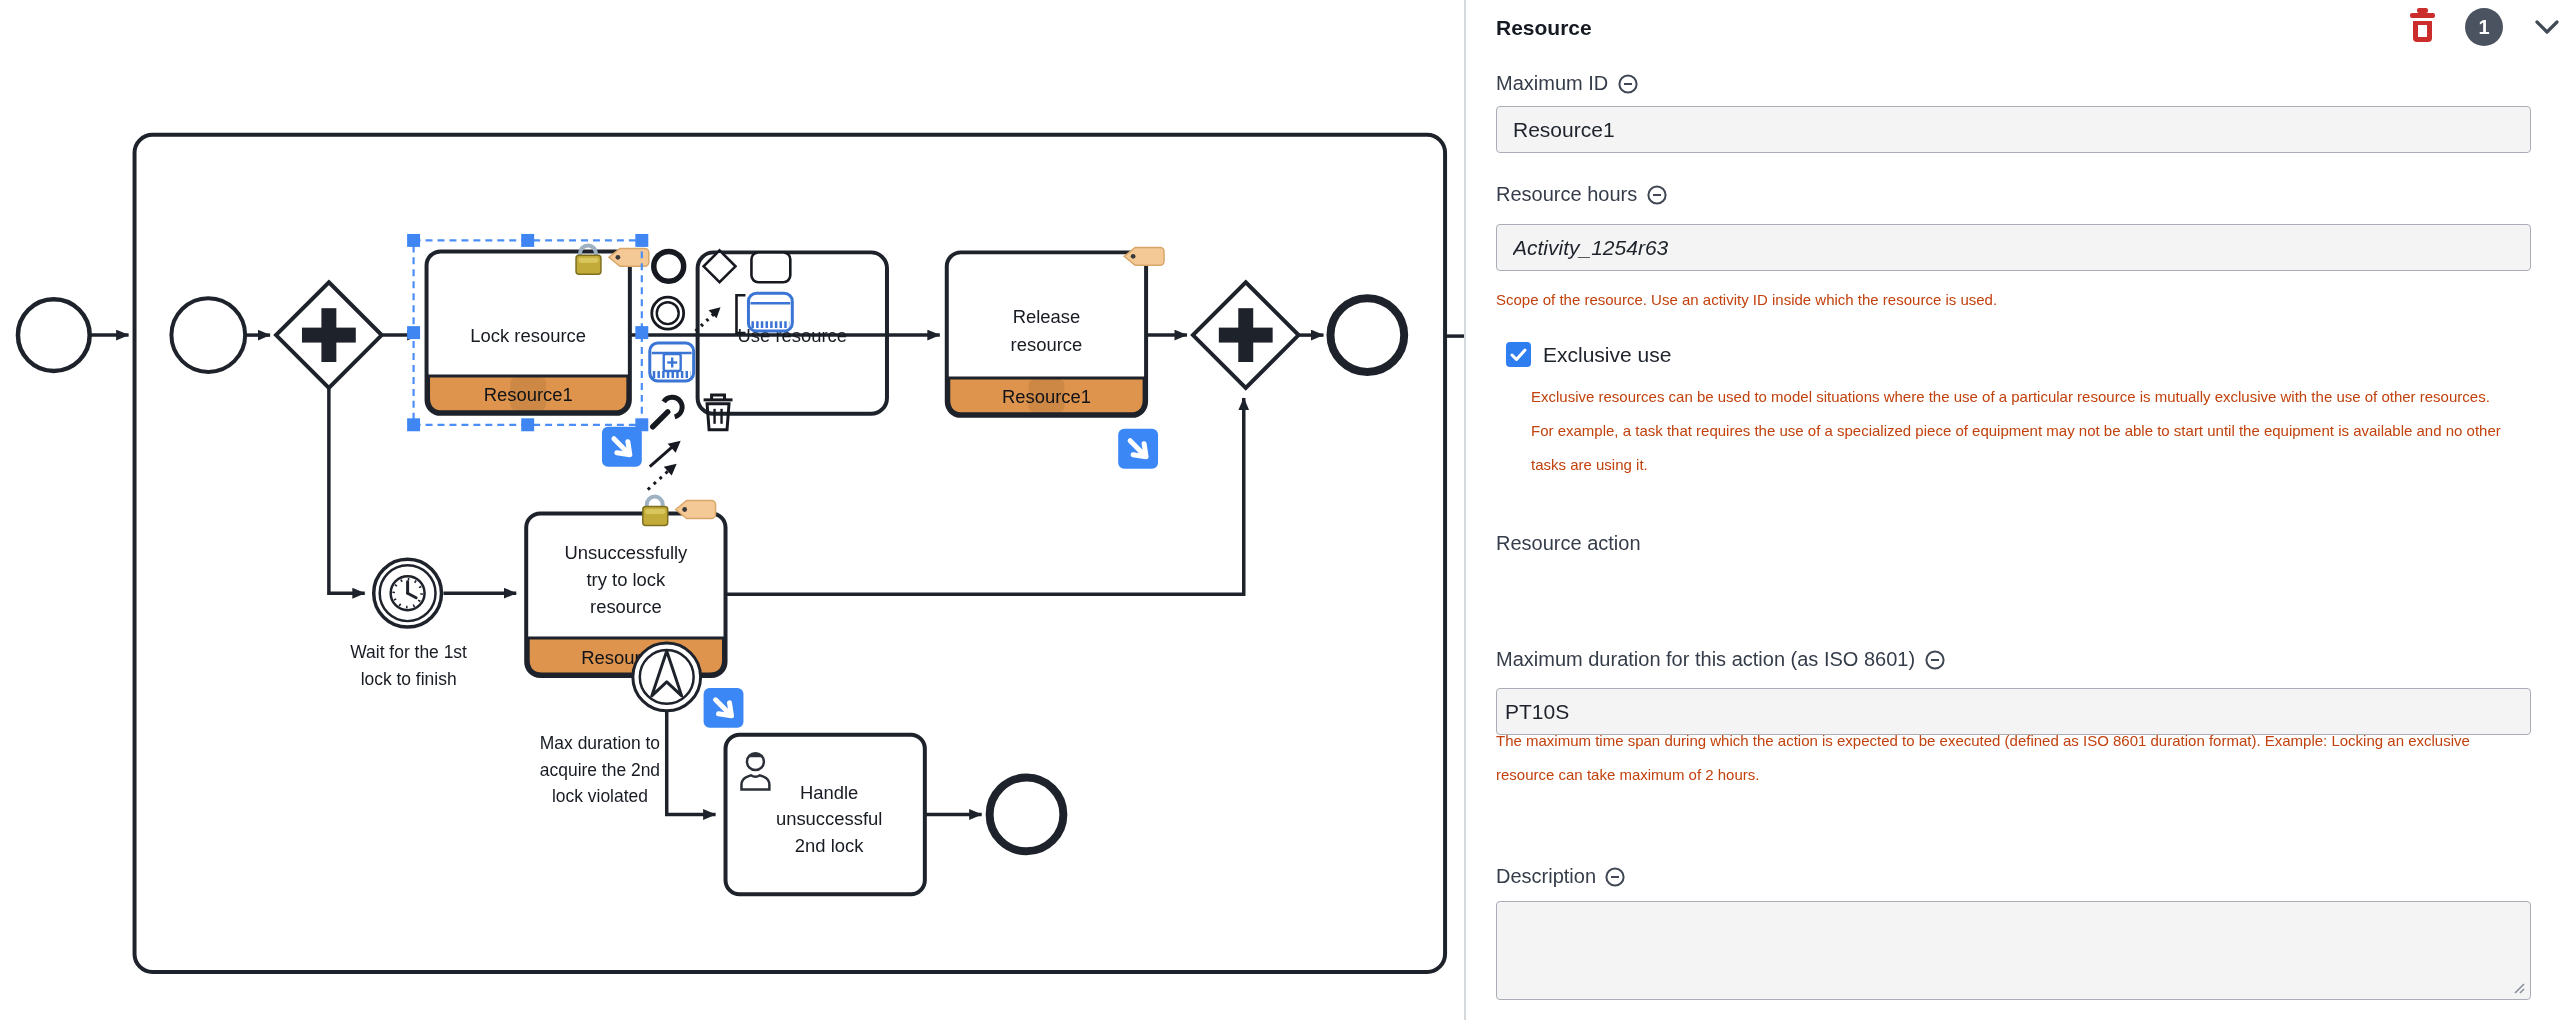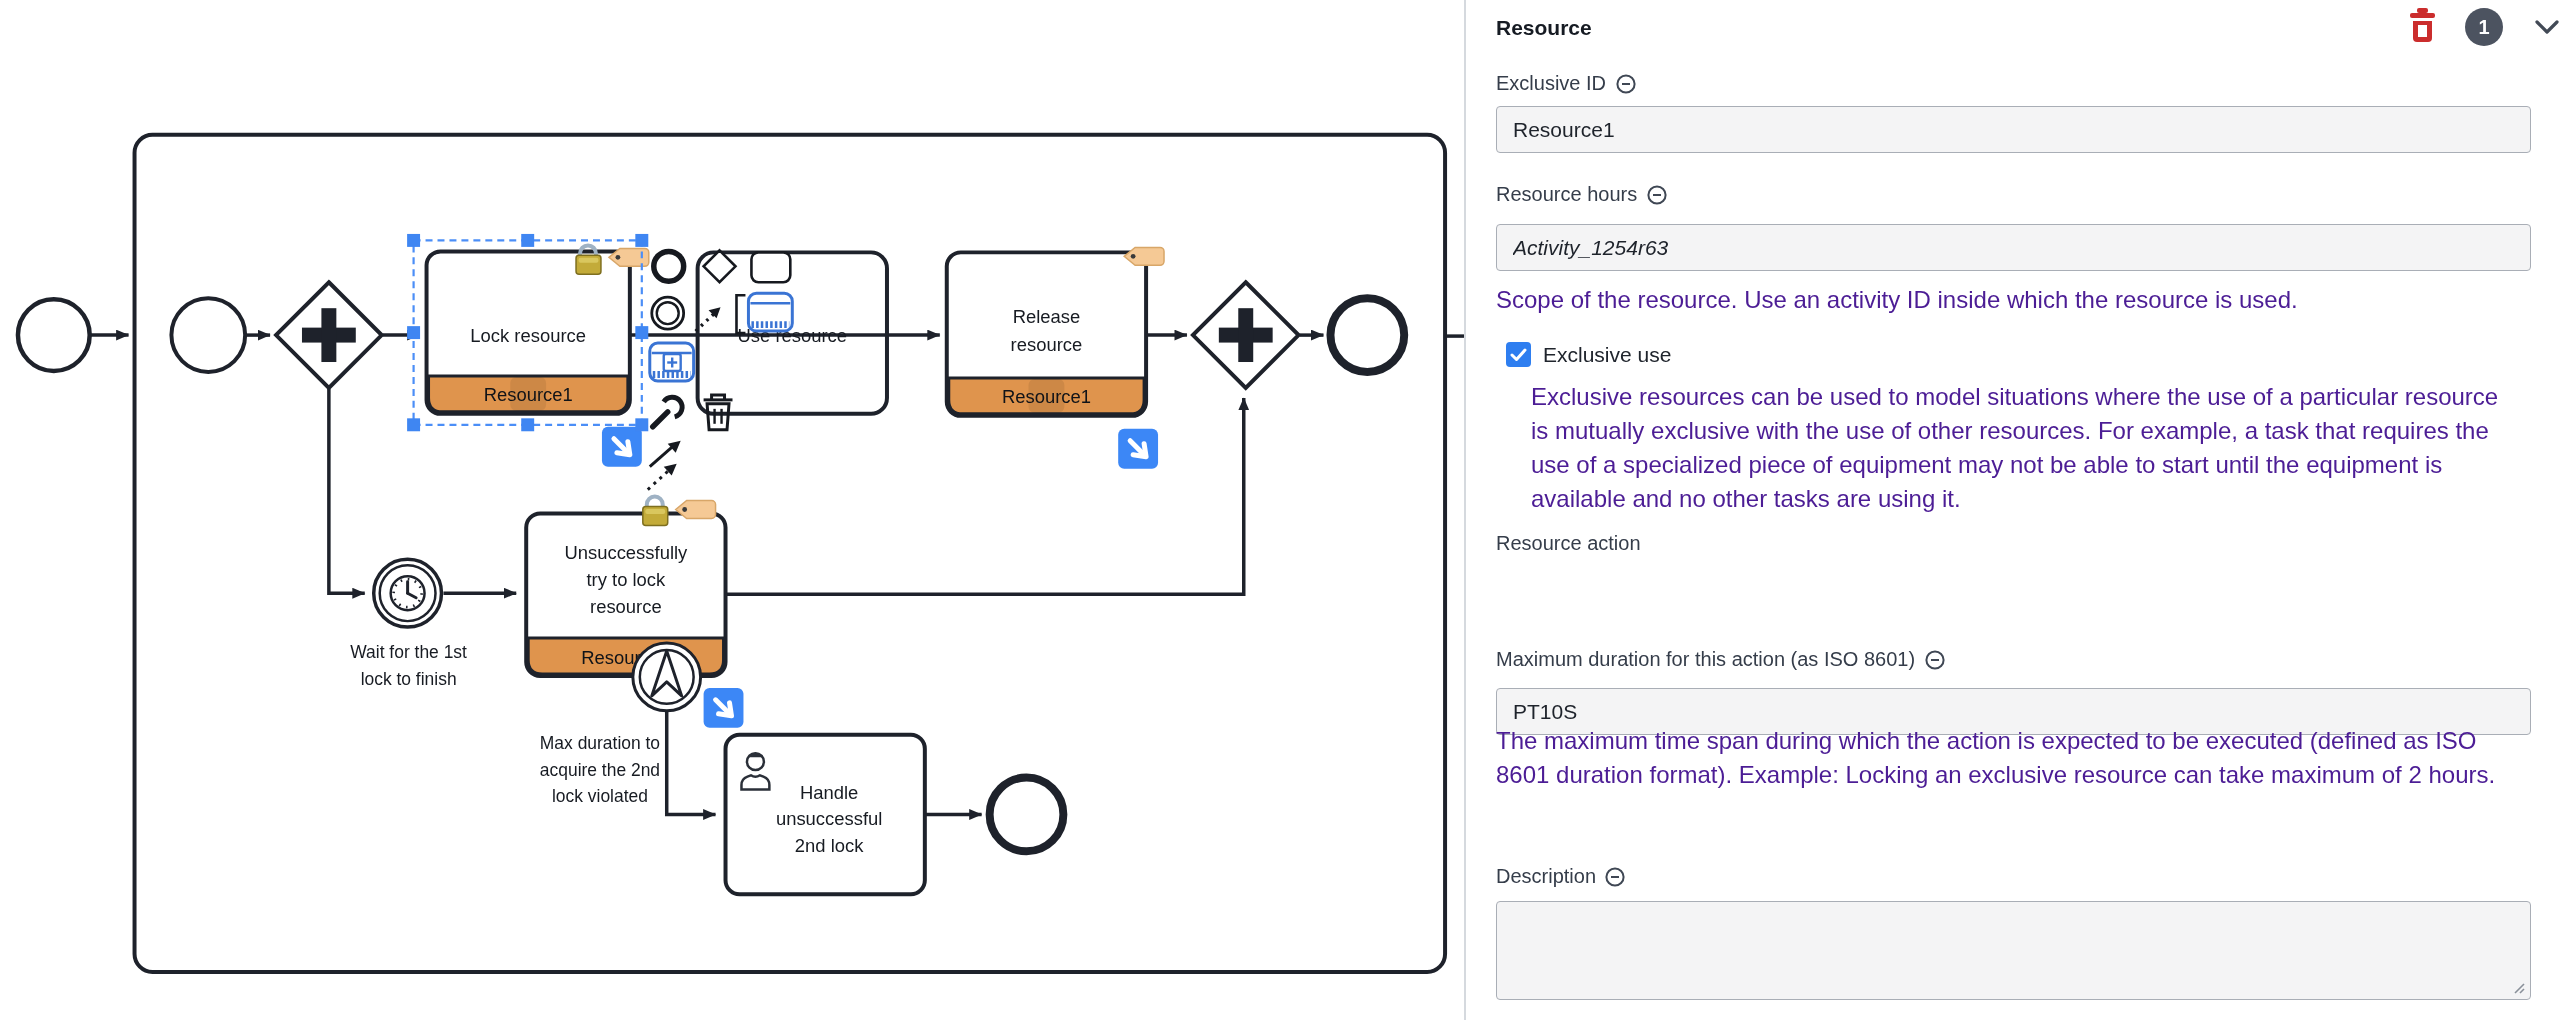--- a/index.html
+++ b/index.html
@@ -6,21 +6,21 @@
   #app{position:relative;width:2576px;height:1021px;overflow:hidden;
        font-family:"Liberation Sans",sans-serif;color:#21262e;}
   
   #canvas{position:absolute;left:0;top:0;width:1465px;height:1021px;}
   #divider{position:absolute;left:1464px;top:0;width:2px;height:1021px;background:#d5d9de;}
   
   #panel{position:absolute;left:1466px;top:0;width:1110px;height:1021px;background:#fff;}
   .p-abs{position:absolute;}
   .p-title{font-size:21px;font-weight:700;color:#161b23;}
   .p-label{font-size:20px;color:#353d4a;display:flex;align-items:center;gap:9px;}
-  .p-help{font-size:24px;color:#4c1d95;line-height:34px;}
+  .p-help{font-size:15px;color:#c2410c;line-height:34px;}
   .p-input{box-sizing:border-box;width:1035px;height:47px;background:#f4f4f5;
            border:1px solid #a9aeb6;border-radius:4px;font-family:"Liberation Sans",sans-serif;
            font-size:21px;color:#1e232b;padding:0 16px;outline:none;}
   .p-select{box-sizing:border-box;width:1035px;height:56px;background:#f4f4f5;
             border:1px solid #a9aeb6;border-radius:4px;display:flex;align-items:center;
             justify-content:space-between;padding:0 18px;font-size:21px;color:#1e232b;cursor:pointer;}
   .p-textarea{box-sizing:border-box;width:1035px;height:99px;background:#f4f4f5;
               border:1px solid #a9aeb6;border-radius:4px;resize:none;
               font-family:"Liberation Sans",sans-serif;font-size:20px;padding:10px 14px;outline:none;}
   .chk{width:25px;height:25px;border-radius:4px;background:#2e7ef0;display:flex;
@@ -235,21 +235,21 @@
       <rect x="9" y="17" width="9" height="12" fill="#fff"></rect>
     </svg>
 
     <div class="p-abs badge" style="left:999px;top:8px;">1</div>
 
     <svg class="p-abs" style="left:1069px;top:20px;cursor:pointer;" width="24" height="16" viewBox="0 0 24 16">
       <polyline points="2,2 12,12 22,2" fill="none" stroke="#424a56" stroke-width="3.2" stroke-linecap="round" stroke-linejoin="round"></polyline>
     </svg>
 
     <div class="p-abs p-label" style="left:30px;top:72px;">
-      <span>Exclusive ID</span>
+      <span>Maximum ID</span>
       <span class="hicon">
         <svg width="22" height="22" viewBox="0 0 22 22">
             <circle cx="11" cy="11" r="8.6" fill="none" stroke="#3f4754" stroke-width="2"></circle>
             <line x1="7" y1="11" x2="15" y2="11" stroke="#3f4754" stroke-width="2"></line>
           </svg>
       </span>
     </div>
     <input class="p-abs p-input" style="left: 30px; top: 106px;" type="text" value="Resource1">
 
     <div class="p-abs p-label" style="left:30px;top:183px;">
@@ -280,21 +280,21 @@
 
     <div class="p-abs p-label" style="left:30px;top:648px;">
       <span>Maximum duration for this action (as ISO 8601)</span>
       <span class="hicon">
         <svg width="22" height="22" viewBox="0 0 22 22">
             <circle cx="11" cy="11" r="8.6" fill="none" stroke="#3f4754" stroke-width="2"></circle>
             <line x1="7" y1="11" x2="15" y2="11" stroke="#3f4754" stroke-width="2"></line>
           </svg>
       </span>
     </div>
-    <input class="p-abs p-input" style="left: 30px; top: 688px;" type="text" value="PT10S">
+    <input class="p-abs p-input" style="left: 30px; top: 688px; padding-left: 8px;" type="text" value="PT10S">
     <div class="p-abs p-help" style="left:30px;top:724px;width:1017px;">The maximum time span during which the action is expected to be executed (defined as ISO 8601 duration format). Example: Locking an exclusive resource can take maximum of 2 hours.</div>
 
     <div class="p-abs p-label" style="left:30px;top:865px;gap:8px;">
       <span>Description</span>
       <span class="hicon">
         <svg width="22" height="22" viewBox="0 0 22 22">
             <circle cx="11" cy="11" r="8.6" fill="none" stroke="#3f4754" stroke-width="2"></circle>
             <line x1="7" y1="11" x2="15" y2="11" stroke="#3f4754" stroke-width="2"></line>
           </svg>
       </span>

